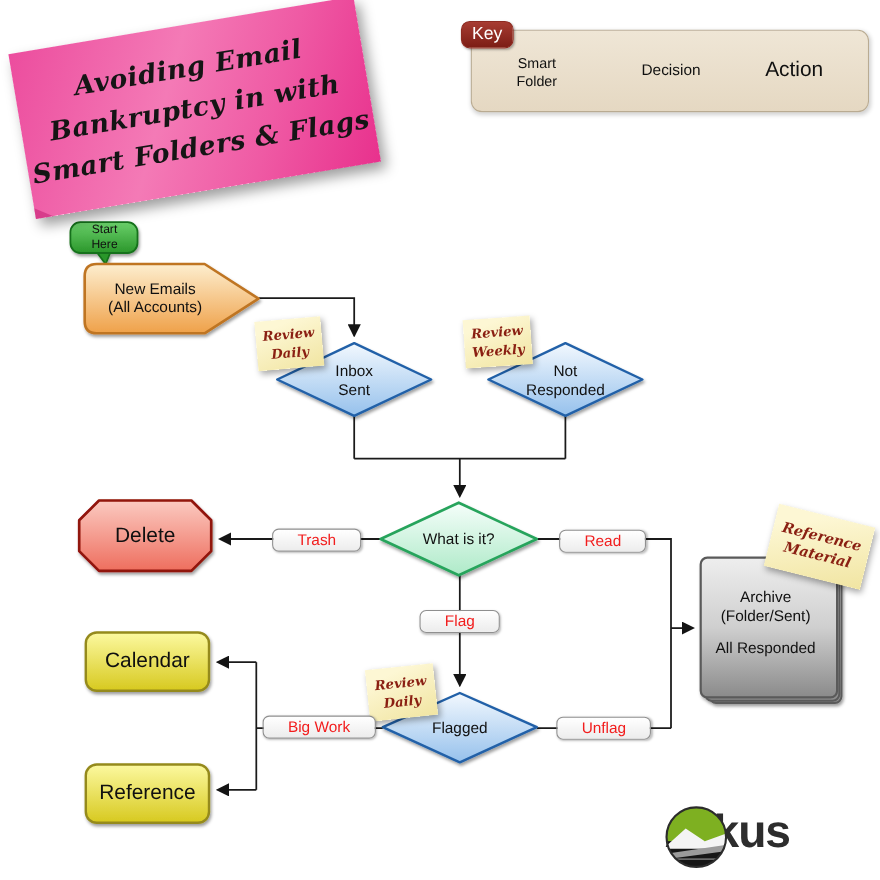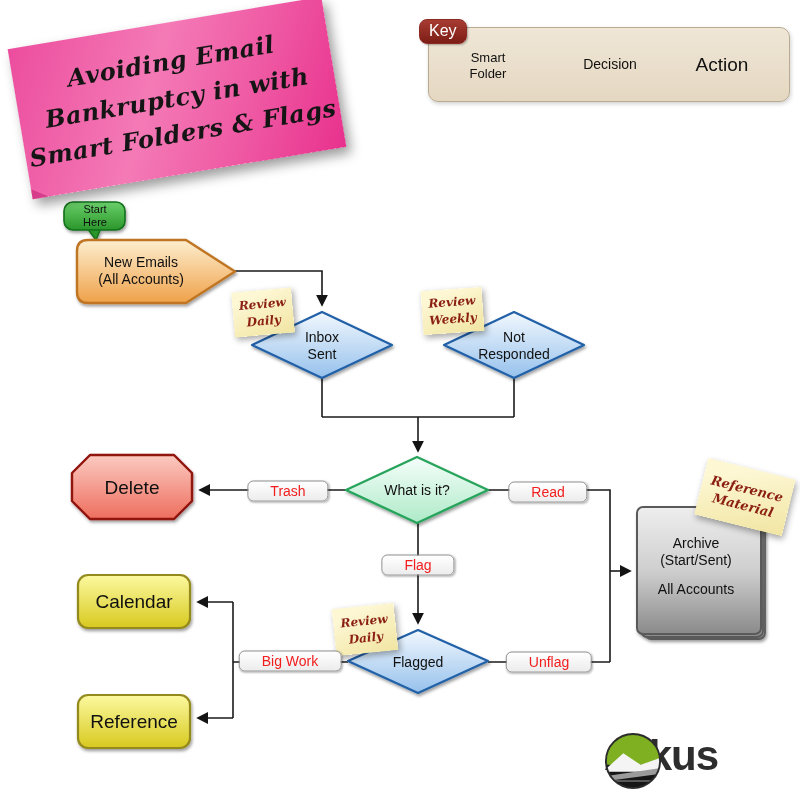--- a/index.html
+++ b/index.html
@@ -189,23 +189,23 @@
     <span>Calendar</span>
   </div>
   <div class="node-label big" style="left:134px;top:721px">
     <span>Reference</span>
   </div>
   <div class="node-label" style="left:418px;top:662px">
     <span>Flagged</span>
   </div>
   <div class="node-label" style="left:696px;top:566px">
     <span>Archive</span>
-    <span>(Start/Sent)</span>
+    <span>(Folder/Sent)</span>
     <span class="spacer12"></span>
-    <span>All Accounts</span>
+    <span>All Responded</span>
   </div>
 
   <div class="edge-label" style="left:288px;top:491px">Trash</div>
   <div class="edge-label" style="left:548px;top:492px">Read</div>
   <div class="edge-label" style="left:418px;top:565px">Flag</div>
   <div class="edge-label" style="left:290px;top:661px">Big Work</div>
   <div class="edge-label" style="left:549px;top:662px">Unflag</div>
 
   <div class="sticky" style="left:233px;top:290px;width:60px;height:45px;transform:rotate(-5deg)">
     <span>Review</span>

